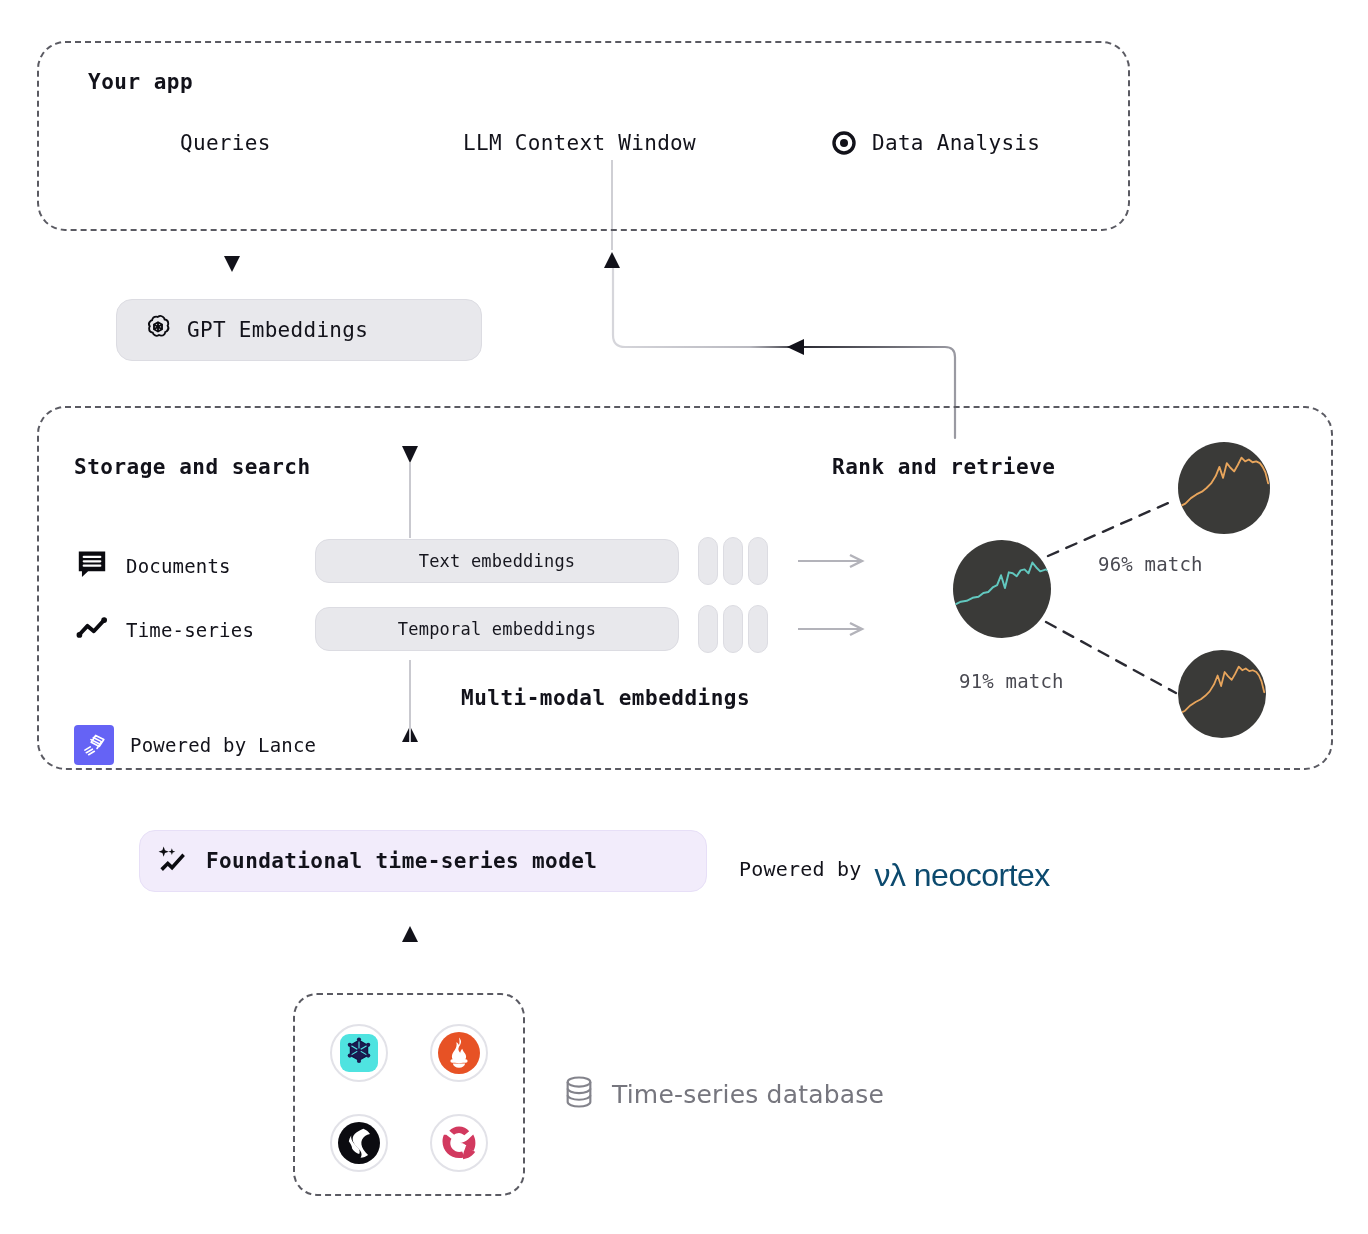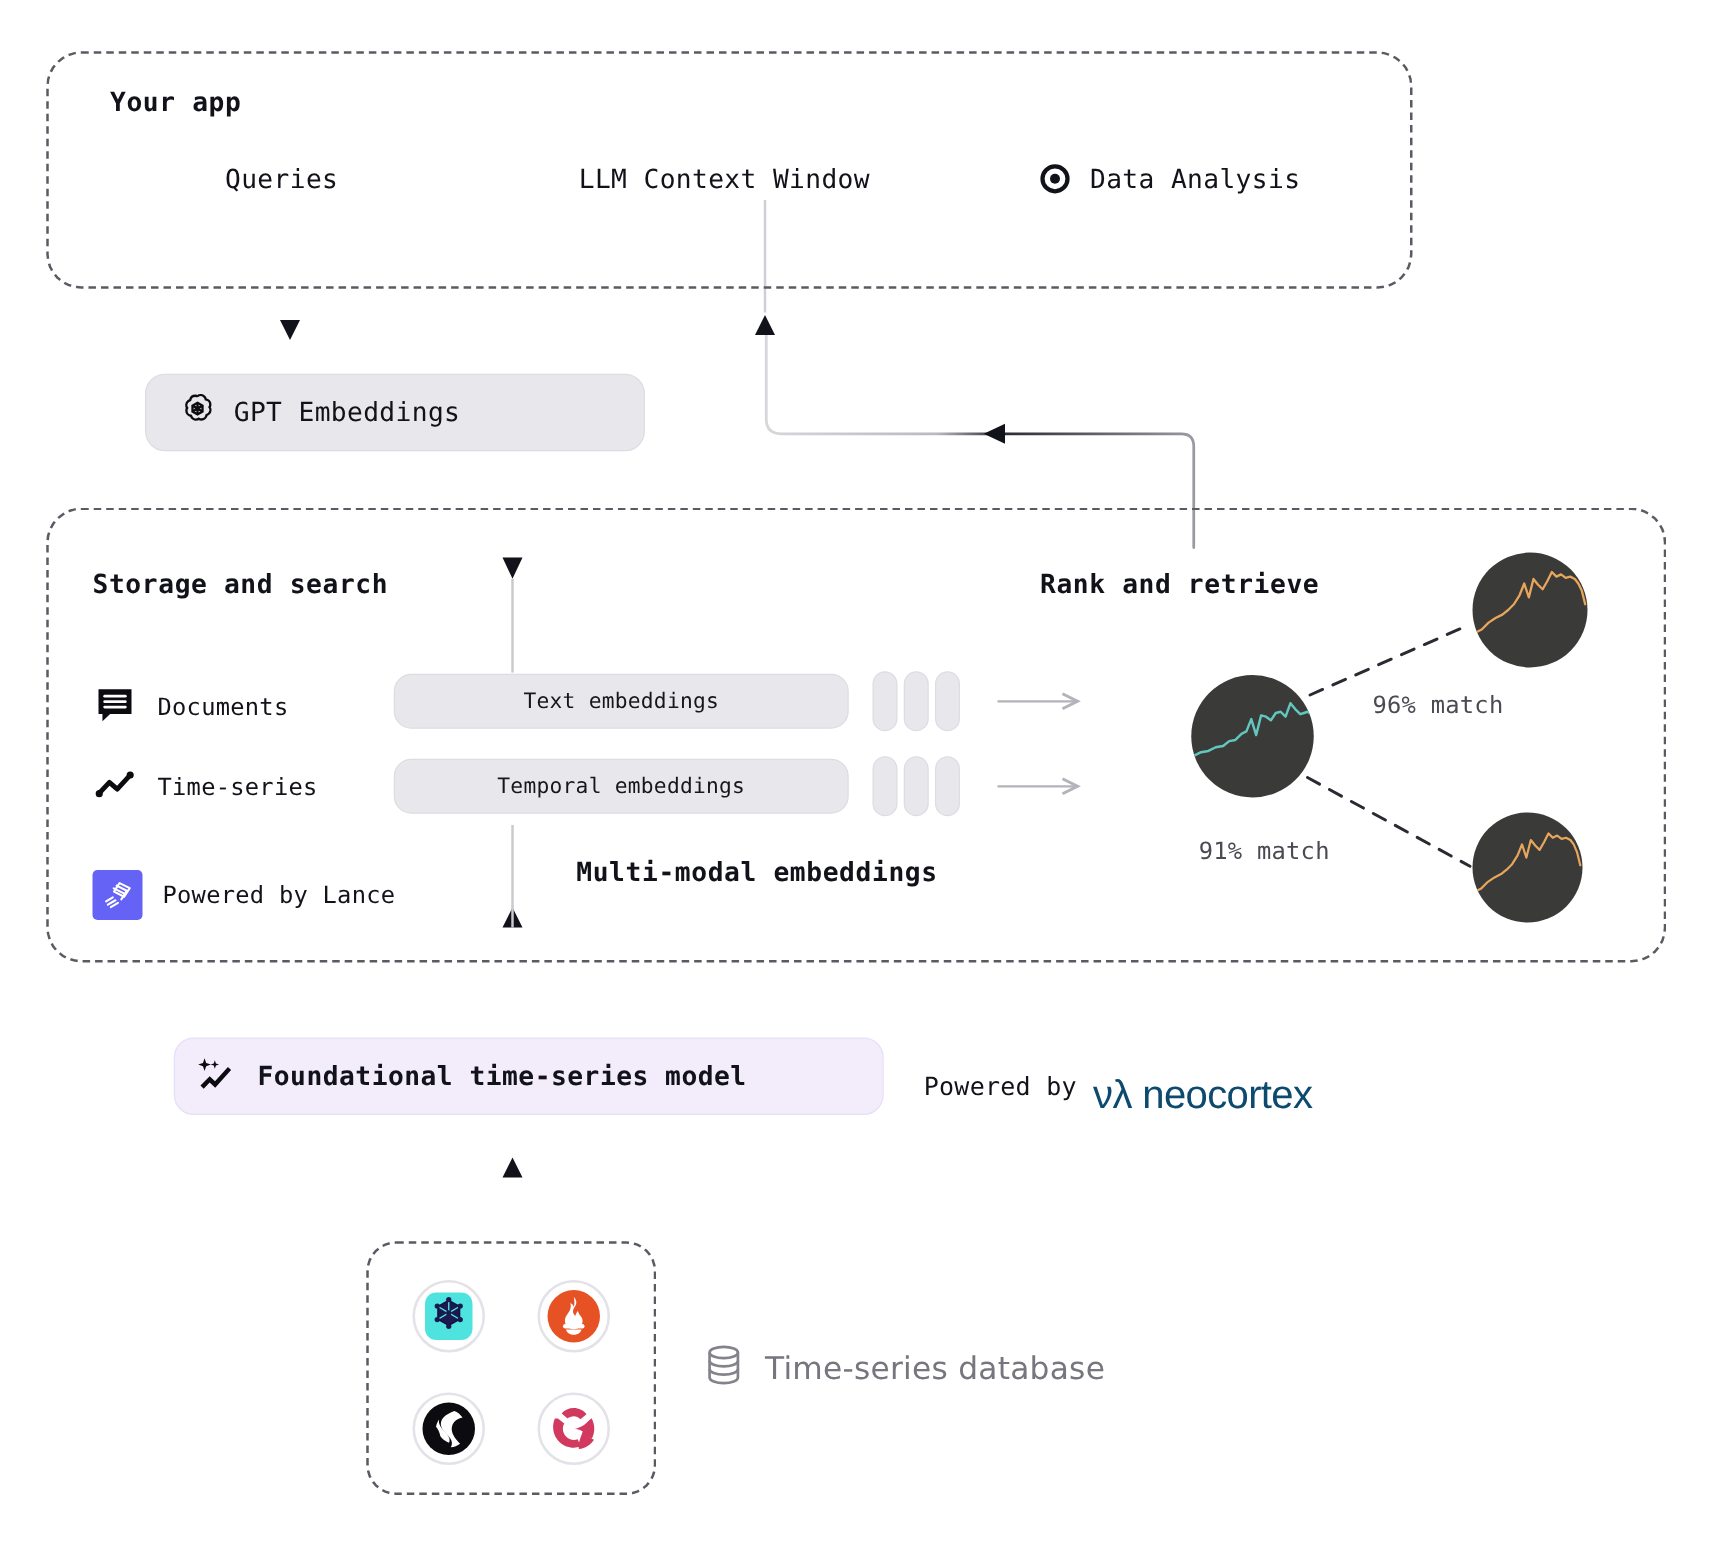--- a/index.html
+++ b/index.html
@@ -54,21 +54,21 @@
     background: #e8e8ec;
     border: 1px solid #dcdce2;
     border-radius: 14px;
     box-sizing: border-box;
     display: flex;
     align-items: center;
     justify-content: center;
     gap: 14px;
   }
   #gpt-box {
-    left: 116px; top: 299px; width: 400px; height: 62px;
+    left: 116px; top: 299px; width: 366px; height: 62px;
     border-radius: 16px;
     justify-content: flex-start;
     padding-left: 26px;
   }
   #gpt-box .lbl { font-size: 21px; letter-spacing: .3px; }
 
   #text-emb-box     { left: 315px; top: 539px; width: 364px; height: 44px; }
   #temporal-emb-box { left: 315px; top: 607px; width: 364px; height: 44px; }
   .emb-lbl { font-size: 17px; letter-spacing: .2px; color: #16161e; }
 
@@ -86,21 +86,21 @@
 
   .row-item {
     position: absolute;
     display: flex;
     align-items: center;
     gap: 16px;
     white-space: nowrap;
   }
   #documents-row   { left: 74px; top: 546px; }
   #timeseries-row  { left: 74px; top: 610px; }
-  #lance-row       { left: 74px; top: 696px; }
+  #lance-row       { left: 74px; top: 725px; }
   .row-item .lbl { font-size: 19px; letter-spacing: .2px; text-align: right; }
 
   .lance-badge {
     width: 40px; height: 40px;
     background: #6563f5;
     border-radius: 4px;
     display: flex; align-items: center; justify-content: center;
   }
 
   .capsules { position: absolute; display: flex; gap: 5px; }

